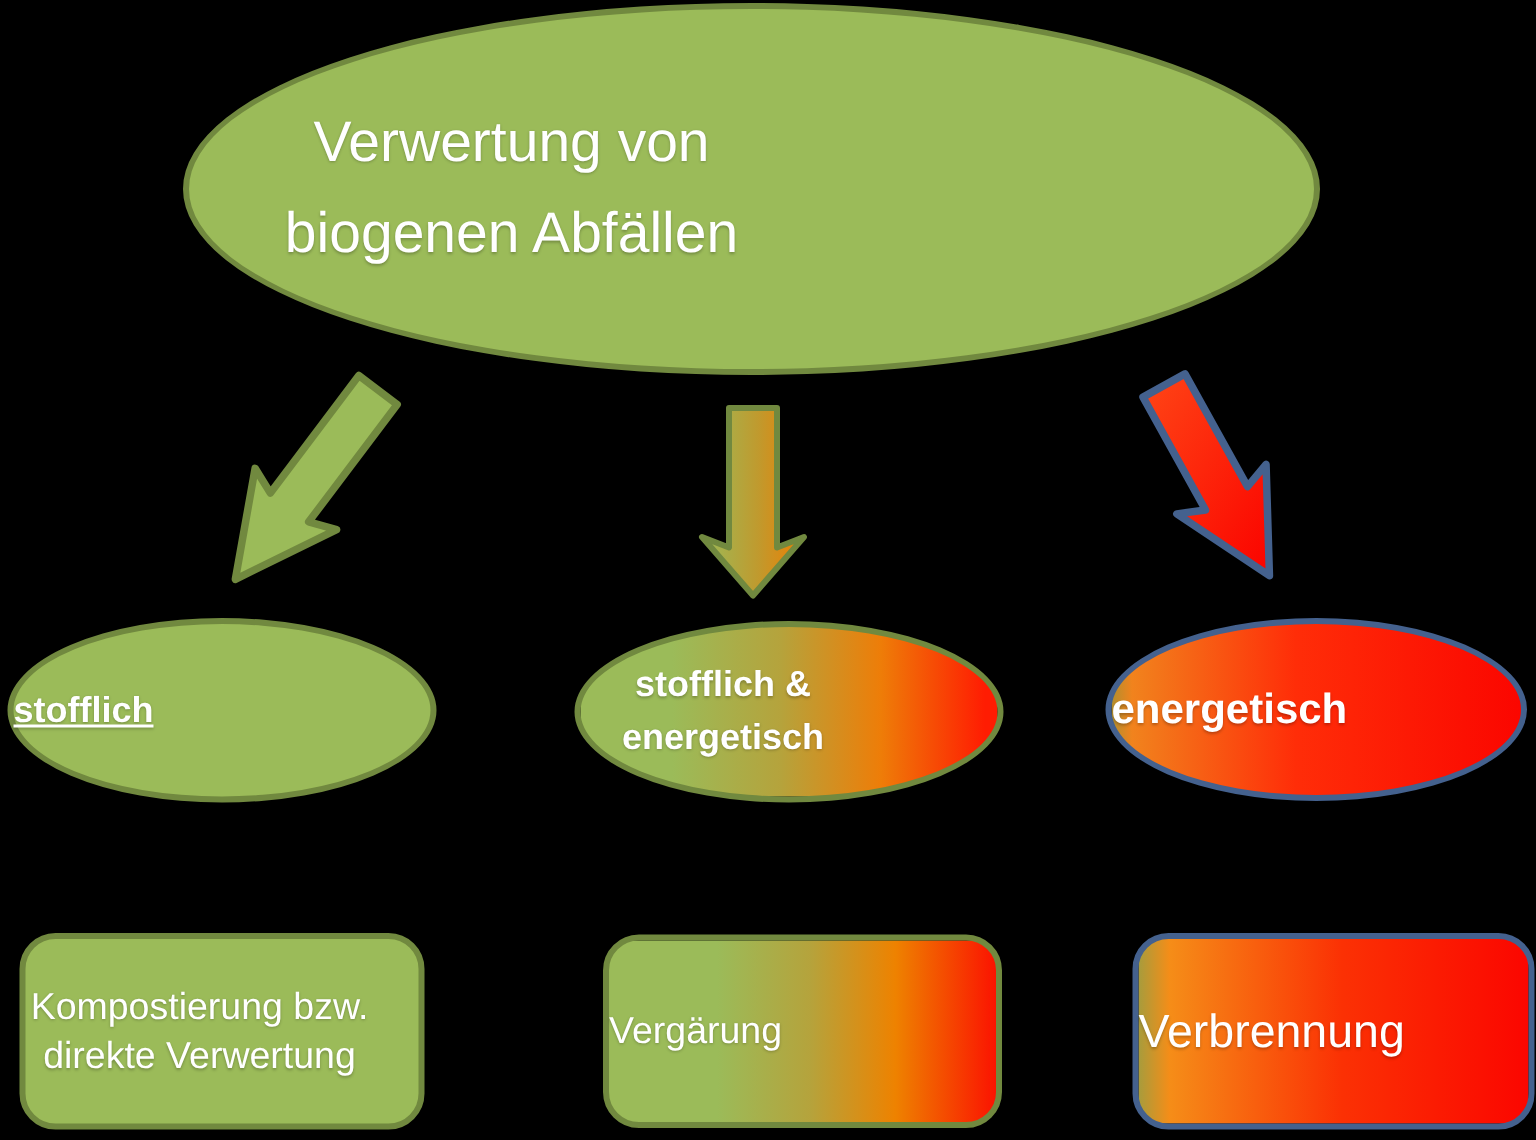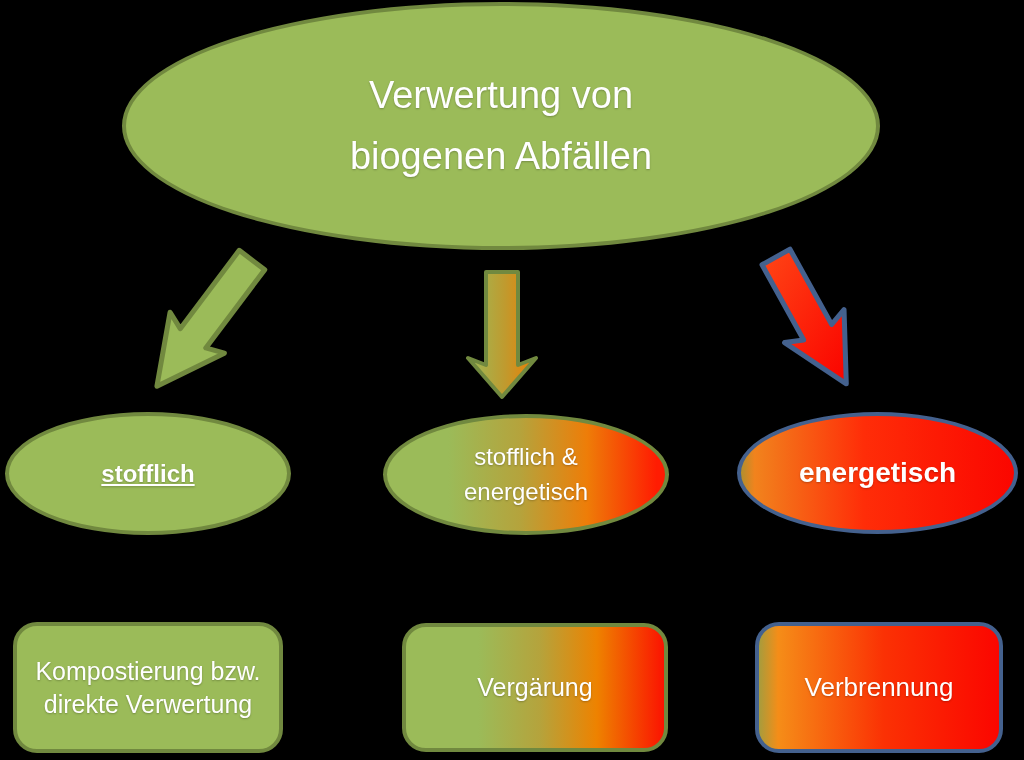--- a/index.html
+++ b/index.html
@@ -4,21 +4,21 @@
 <style>
   * { margin:0; padding:0; box-sizing:border-box; }
   html,body { background:#000; }
   .canvas {
     position:relative; width:1024px; height:760px; overflow:hidden;
     background:var(--background,#000);
     font-family:"Liberation Sans", sans-serif;
     color:var(--text,#fff);
   }
   .node {
-    position:absolute; display:flex; align-items:center; justify-content:center;
+    position:absolute; display:flex; align-items:center; justify-content:flex-start;
     text-align:center; color:var(--text,#fff);
     text-shadow:0 1px 2px rgba(0,0,0,0.25);
   }
   .ellipse { border-radius:50%; }
   .rounded { border-radius:24px; }
 
   .root-node {
     left:122px; top:2px; width:758px; height:248px;
     background:var(--green-fill,#9bbb59);
     border:4px solid var(--green-border,#71893f);
@@ -29,21 +29,21 @@
   .node-green {
     left:5px; top:412px; width:286px; height:123px;
     background:var(--green-fill,#9bbb59);
     border:4px solid var(--green-border,#71893f);
     font-size:24px; font-weight:700;text-decoration:underline;
   }
   .node-mix {
     left:383px; top:414px; width:286px; height:121px;
     background:linear-gradient(90deg, var(--green-fill,#9bbb59) 0%, var(--green-fill,#9bbb59) 22%, #b5a33c 48%, #ee7d08 72%, #ff1c02 97%);
     border:4px solid var(--green-border,#71893f);
-    font-size:24px; font-weight:400; line-height:1.45;
+    font-size:24px; font-weight:700; line-height:1.45;
   }
   .node-mix .lbl { width:190px; }
   .node-red {
     left:737px; top:412px; width:281px; height:122px;
     background:linear-gradient(90deg, #b18f2e 0%, #f1831d 5%, #ff2d08 45%, var(--red-fill,#fc0703) 100%);
     border:4px solid var(--blue-border,#44618e);
     font-size:28px; font-weight:700;
   }
 
   .leaf-green {
@@ -53,24 +53,24 @@
     font-size:25px; line-height:1.3;
   }
   .leaf-green .lbl { width:232px; }
   .leaf-mix {
     left:402px; top:623px; width:266px; height:129px;
     background:linear-gradient(90deg, var(--green-fill,#9bbb59) 0%, var(--green-fill,#9bbb59) 28%, #b5a33c 52%, #ee8200 74%, #fb1301 100%);
     border:4px solid var(--green-border,#71893f);
     font-size:25px;
   }
   .leaf-red {
-    left:755px; top:622px; width:248px; height:131px;
+    left:755px; top:622px; width:268px; height:131px;
     background:linear-gradient(90deg, #a79c3c 0%, #f58d18 8%, #fb3104 52%, var(--red-fill,#ff0600) 100%);
     border:4px solid var(--blue-border,#44618e);
-    font-size:26px;
+    font-size:31px;
   }
 
   .arrows { position:absolute; left:0; top:0; }
 </style>
 </head>
 <body>
 
 <div class="canvas">
 
   <div class="node ellipse root-node">

